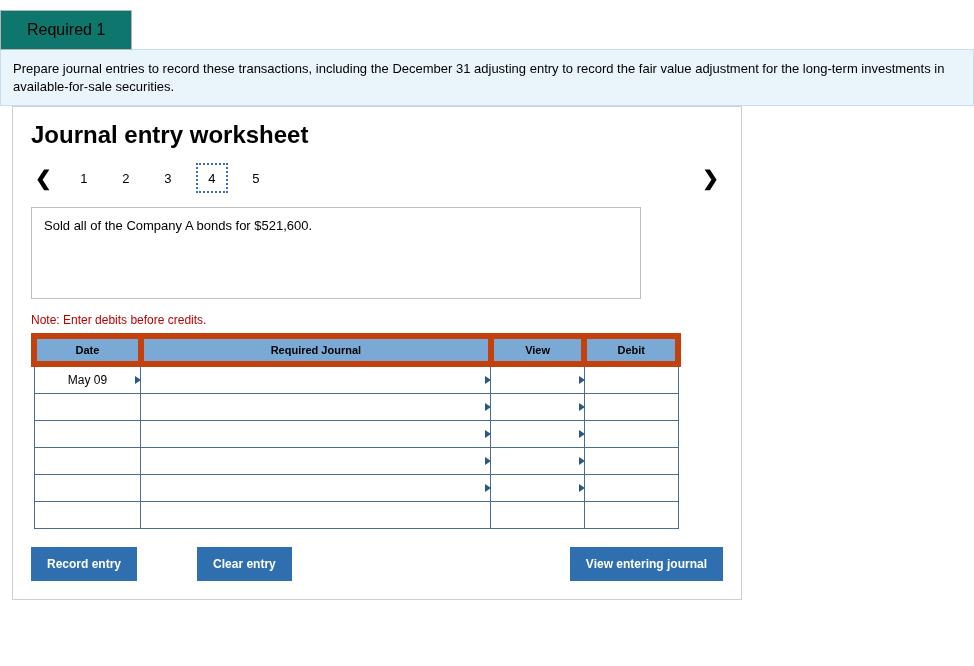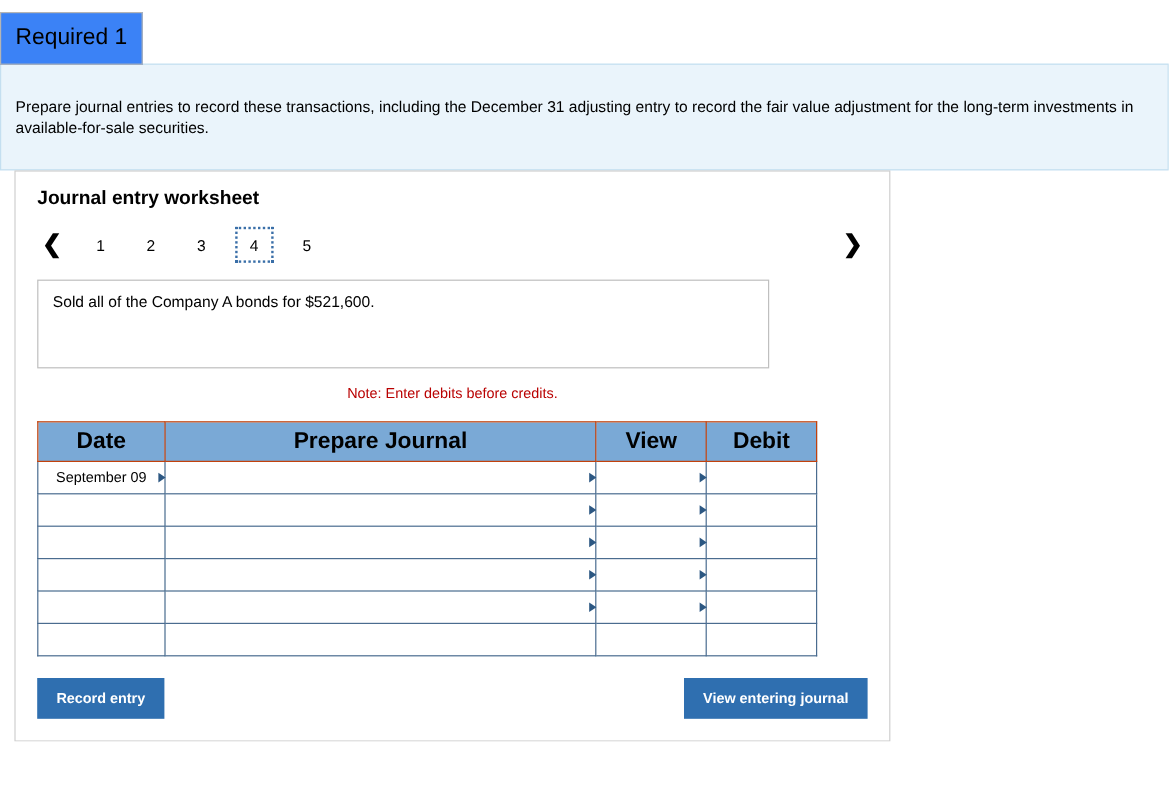--- a/index.html
+++ b/index.html
@@ -12,31 +12,31 @@
   .wrapper { width: 974px; }
   .header-bar {
     background: #e6e6e6;
     border: 1px solid #d0d0d0;
     padding: 14px 16px;
     font-weight: bold;
   }
   .tab-row { display: flex; margin-top: 10px; }
   .tab {
     border: 1px solid #b5b5b5;
-    padding: 10px 12px;
-    font-size: 19px;
-    cursor: pointer;
-    background: #3b82f6;
+    padding: 10px 26px;
+    font-size: 16px;
+    cursor: pointer;
+    background: #0f766e;
     margin-right: -1px;
   }
   .tab.active { border-bottom: 1px solid #fff; position: relative; z-index: 2; }
   .instr {
     border: 1px solid #c4dff0;
     background: #eaf4fb;
-    padding: 26px 12px;
+    padding: 10px 12px;
     font-size: 13px;
     margin-top: -1px;
     line-height: 1.35;
   }
   .blue-btn {
     display: inline-block;
     background: #2f6fb0;
     color: #fff;
     font-weight: bold;
     font-size: 12px;
@@ -45,21 +45,21 @@
     cursor: pointer;
   }
   .vt-wrap { margin: 14px 0 10px 12px; }
   .worksheet-box {
     border: 1px solid #cfcfcf;
     width: 730px;
     margin-left: 12px;
     padding: 14px 18px 18px 18px;
     box-sizing: border-box;
   }
-  .ws-title { font-weight: bold; font-size: 16px; margin-bottom: 14px; font-family: Verdana, sans-serif; }
+  .ws-title { font-weight: bold; font-size: 24px; margin-bottom: 14px; font-family: Verdana, sans-serif; }
   .pager {
     display: flex;
     align-items: center;
     justify-content: space-between;
     width: 100%;
     margin-bottom: 14px;
   }
   .pager-left { display: flex; align-items: center; gap: 14px; }
   .chev {
     font-size: 20px;
@@ -74,32 +74,32 @@
     display: flex;
     align-items: center;
     justify-content: center;
     font-size: 13px;
     cursor: pointer;
   }
   .page-n.current { border: 2px dotted #3a6fa8; }
   .desc-box {
     border: 1px solid #bfbfbf;
     width: 610px;
-    height: 74px;
+    height: 92px;
     padding: 10px 12px;
     font-size: 13px;
     box-sizing: border-box;
     margin-bottom: 14px;
   }
-  .note { color: #b90000; font-size: 12px; margin-bottom: 16px; text-align: center; }
+  .note { color: #b90000; font-size: 12px; margin-bottom: 6px; }
   .je-table { border-collapse: collapse; width: 650px; }
   .je-table th {
     background: #7aa9d6;
-    border: 1px solid #c2410c;
-    font-size: 19px;
+    border: 6px solid #c2410c;
+    font-size: 11px;
     font-weight: bold;
     padding: 5px 4px;
     text-align: center;
   }
   .je-table td {
     border: 1px solid #4a6c8f;
     height: 22px;
     font-size: 12px;
     text-align: center;
     padding: 2px 4px;
@@ -149,28 +149,28 @@
     </div>
 
     <div class="desc-box">Sold all of the Company A bonds for $521,600.</div>
 
     <div class="note">Note: Enter debits before credits.</div>
 
     <table class="je-table">
       <thead>
         <tr>
           <th class="col-date">Date</th>
-          <th class="col-gj">Prepare Journal</th>
+          <th class="col-gj">Required Journal</th>
           <th class="col-amt">View</th>
           <th class="col-amt">Debit</th>
         </tr>
       </thead>
       <tbody>
         <tr>
-          <td><span>September 09</span><span class="tri"></span></td>
+          <td><span>May 09</span><span class="tri"></span></td>
           <td>
               <span class="tri"></span>
             </td>
           <td>
               <span class="tri"></span>
             </td>
           <td></td>
         </tr>
         <tr>
           <td></td>
@@ -216,17 +216,18 @@
           <td></td>
           <td></td>
           <td></td>
           <td></td>
         </tr>
       </tbody>
     </table>
 
     <div class="btn-row">
       <button class="blue-btn">Record entry</button>
+      <button class="blue-btn">Clear entry</button>
       <span class="spacer"></span>
       <button class="blue-btn">View entering journal</button>
     </div>
   </div>
 </div>
 
 </body></html>

